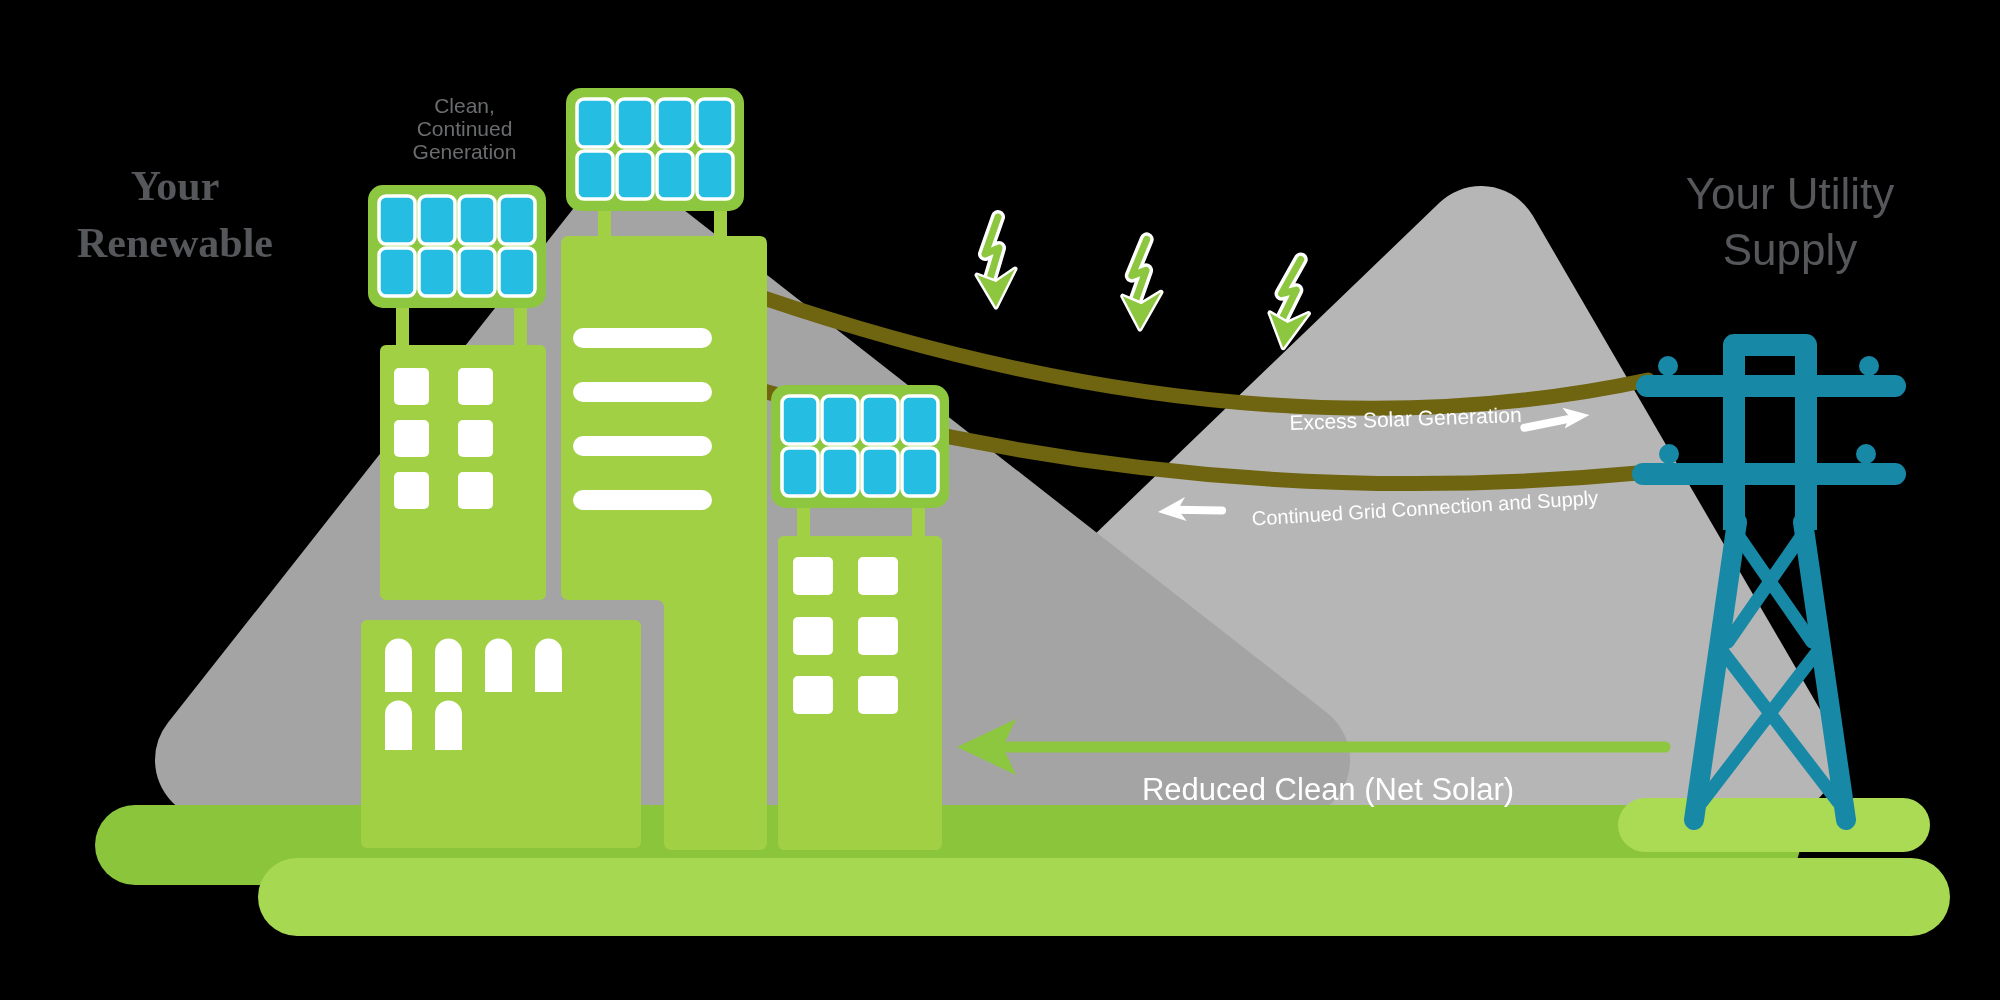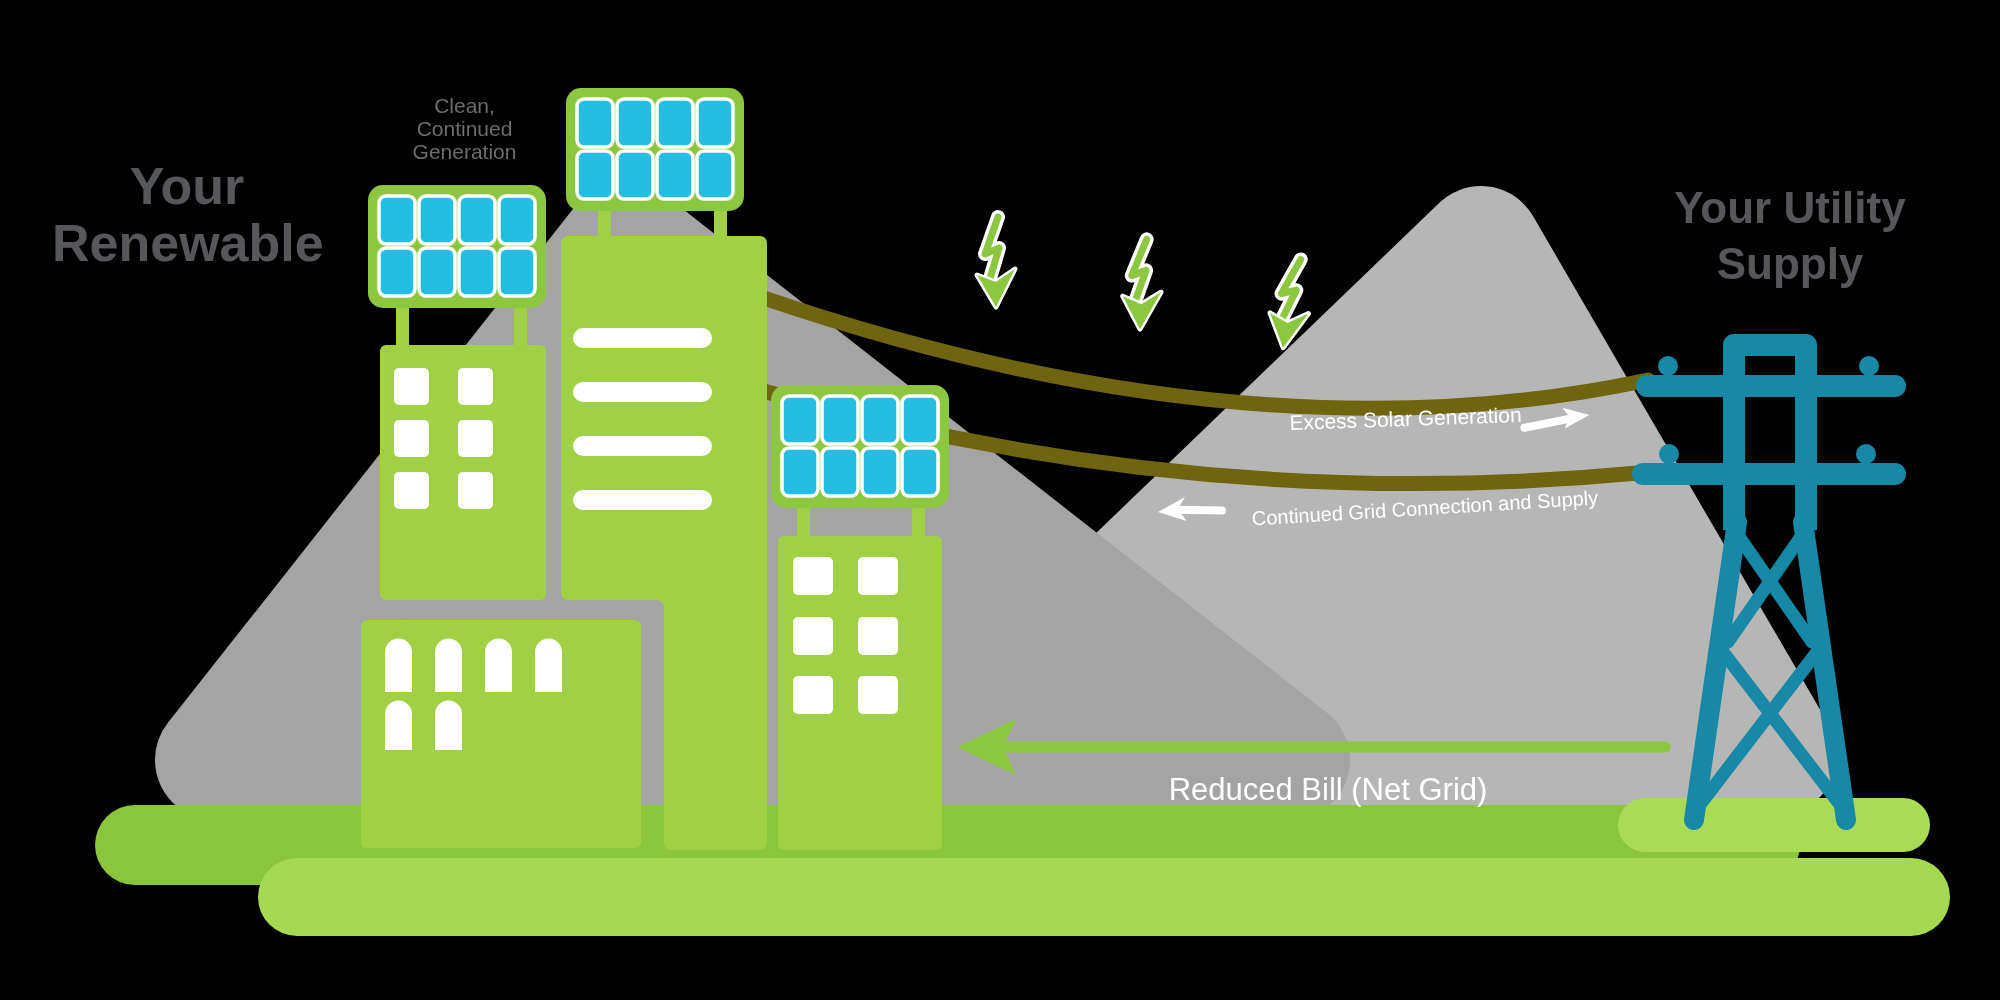--- a/index.html
+++ b/index.html
@@ -29,24 +29,24 @@
   .bolt-o{fill:none;stroke:#fff;stroke-width:14;stroke-linecap:round;stroke-linejoin:round;}
   .bolt-c{fill:none;stroke:var(--green-frame);stroke-width:7;stroke-linecap:round;stroke-linejoin:round;}
   .bolt-h{fill:var(--green-frame);stroke:#fff;stroke-width:5;stroke-linejoin:round;paint-order:stroke;}
   .warr{stroke:#fff;stroke-width:8;stroke-linecap:round;fill:none;}
   .warr-h{fill:#fff;}
   .garr{stroke:var(--green-frame);stroke-width:11;stroke-linecap:round;fill:none;}
   .garr-h{fill:var(--green-frame);}
 
   
   .label{position:absolute;text-align:center;}
-  .t-facility{left:52px;top:158px;width:270px;font-size:52px;line-height:57px;
-              font-weight:bold;color:var(--heading-gray);}
-  .t-utility{left:1630px;top:180px;width:320px;font-size:44px;line-height:56px;
-             font-weight:bold;color:var(--heading-gray);}
+  .t-facility{left:40px;top:158px;width:270px;font-size:42px;line-height:57px;
+              font-weight:bold;color:var(--heading-gray);font-family:Liberation Serif, serif;}
+  .t-utility{left:1630px;top:166px;width:320px;font-size:44px;line-height:56px;
+             font-weight:normal;color:var(--heading-gray);}
   .t-caption{left:372px;top:94px;width:185px;font-size:21px;line-height:23px;
              font-weight:500;color:var(--caption-gray);text-align:center;}
   .t-excess{left:1283px;top:407px;width:245px;font-size:21px;color:#fff;
             transform:rotate(-2deg);}
   .t-grid{left:1230px;top:497px;width:390px;font-size:20px;color:#fff;
           transform:rotate(-3.5deg);}
   .t-bill{left:1128px;top:772px;width:400px;font-size:31px;color:#fff;}
 </style>
 </head>
 <body>
@@ -181,15 +181,15 @@
   </div>
 
   <div class="label t-caption">
     <div>Clean,</div>
     <div>Continued</div>
     <div>Generation</div>
   </div>
 
   <div class="label t-excess">Excess Solar Generation</div>
   <div class="label t-grid">Continued Grid Connection and Supply</div>
-  <div class="label t-bill">Reduced Bill (Net Grid)</div>
+  <div class="label t-bill">Reduced Clean (Net Solar)</div>
 
 </div>
 
 </body></html>

